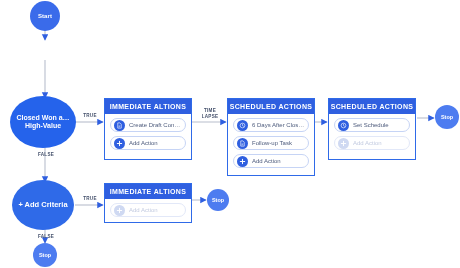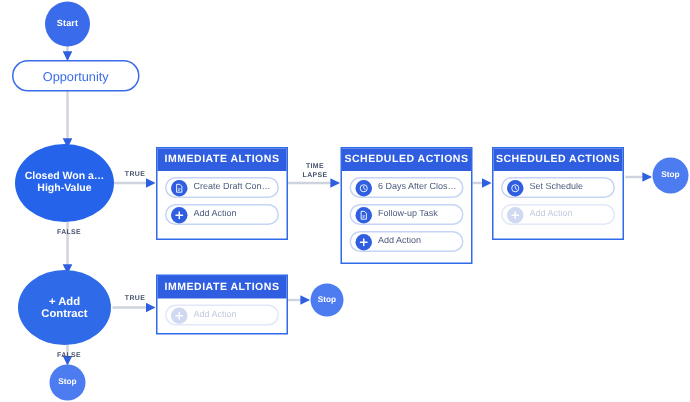--- a/index.html
+++ b/index.html
@@ -127,31 +127,28 @@
       <path d="M192,200 L206,200"></path>
 
       <path d="M45,228 L45,243"></path>
     </g>
   </svg>
 
   <div class="circle-node start-node" style="left:30px;top:1px;width:30px;height:30px;">
     <span>Start</span>
   </div>
 
-  <div class="pill" style="left:8px;top:40px;width:85px;height:21px;">
-    <span>Opportunity</span>
-  </div>
 
   <div class="circle-node decision-node" style="left:10px;top:96px;width:66px;height:52px;border-radius:50%;white-space:pre-line;">
     <span>Closed Won a…
 High-Value</span>
   </div>
 
   <div class="circle-node criteria-node" style="left:12px;top:180px;width:62px;height:50px;">
-    <span>+ Add Contract</span>
+    <span>+ Add Criteria</span>
   </div>
 
   <div class="edge-label" style="left:78px;top:113px;width:24px;">TRUE</div>
   <div class="edge-label" style="left:34px;top:152px;width:24px;">FALSE</div>
   <div class="edge-label" style="left:197px;top:108px;width:26px;">TIME
 LAPSE</div>
   <div class="edge-label" style="left:78px;top:196px;width:24px;">TRUE</div>
   <div class="edge-label" style="left:34px;top:234px;width:24px;">FALSE</div>
 
   <div class="circle-node stop-node" style="left:435px;top:105px;width:24px;height:24px;">

